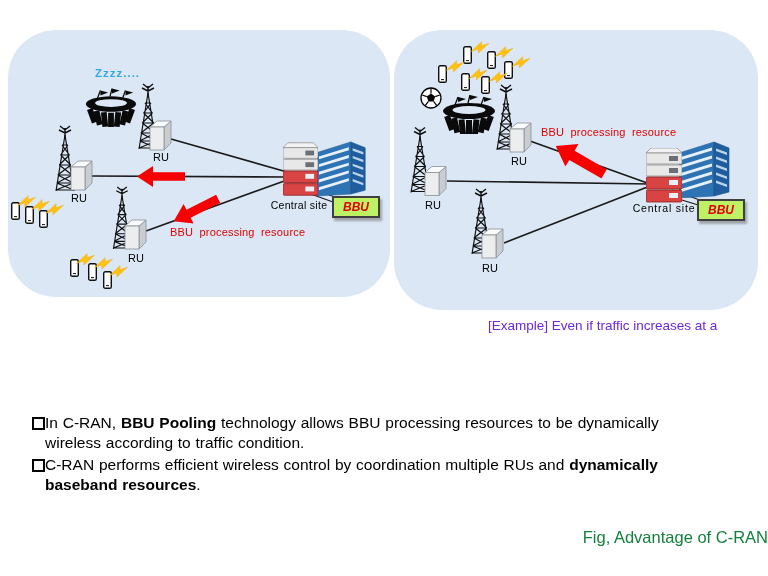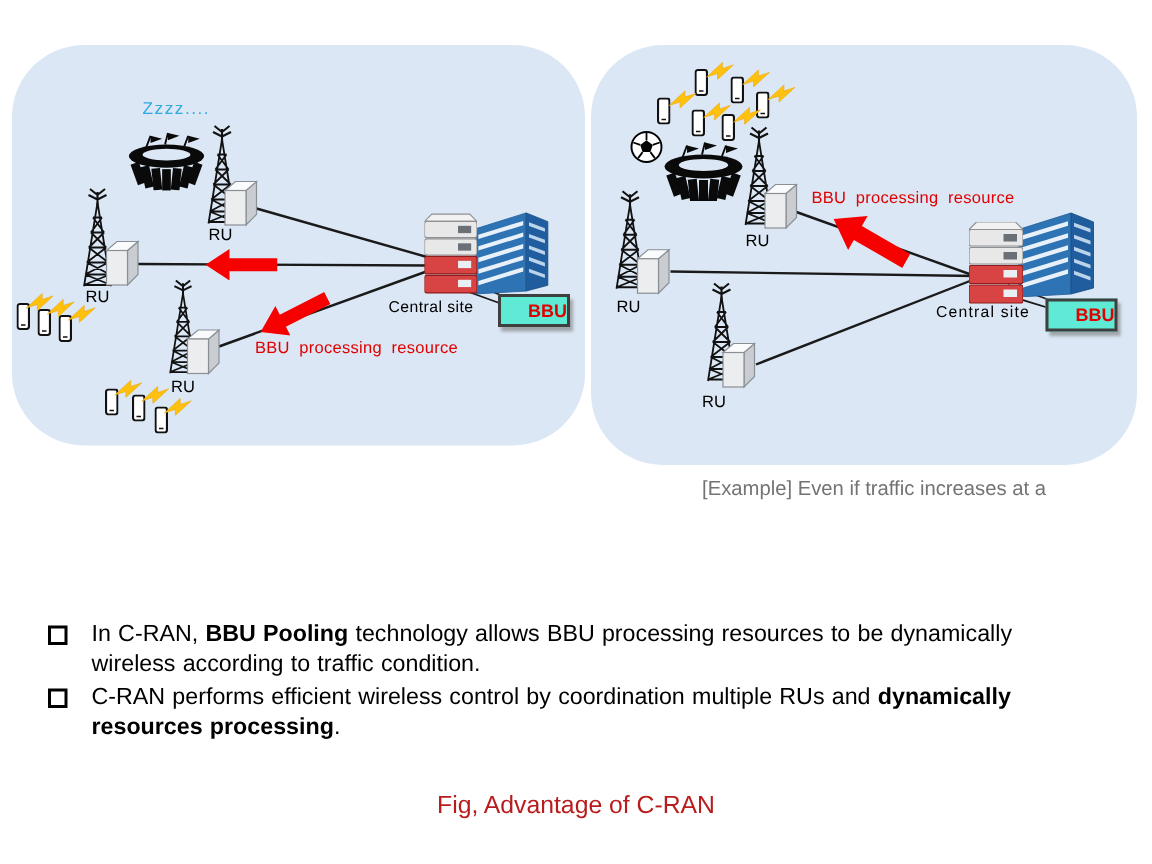--- a/index.html
+++ b/index.html
@@ -3,35 +3,35 @@
 <meta charset="utf-8">
 <style>
   html,body{margin:0;padding:0;background:#ffffff;}
   .slide{position:relative;width:768px;height:576px;background:#ffffff;
          font-family:"Liberation Sans",sans-serif;overflow:hidden;}
   .panel{position:absolute;background:#dbe7f4;border-radius:48px;}
   .panel.left{left:8px;top:30px;width:382px;height:267px;}
   .panel.right{left:394px;top:30px;width:364px;height:280px;}
   svg.diagram{position:absolute;left:0;top:0;width:768px;height:576px;}
   .lbl{position:absolute;color:#000;white-space:nowrap;}
-  .zzz{left:95px;top:67px;font-size:11.5px;font-weight:normal;color:#2fa9e0;letter-spacing:1px;}
-  .ru{font-size:11px;width:44px;}
-  .csite{font-size:10.5px;width:80px;letter-spacing:.3px;}
-  .bbubox{position:absolute;width:44px;height:18px;background:#5eead4;border:2px solid #3f3f3f;
+  .zzz{left:95px;top:67px;font-size:11.5px;font-weight:bold;color:#2fa9e0;letter-spacing:1px;}
+  .ru{font-size:11px;width:44px;text-align:center;}
+  .csite{font-size:10.5px;width:80px;text-align:center;letter-spacing:.3px;}
+  .bbubox{position:absolute;width:44px;height:18px;background:#bef264;border:2px solid #3f3f3f;
           box-shadow:2px 3px 2px rgba(110,110,110,.55);color:#e00000;font-weight:bold;
-          font-size:12px;text-align:right;line-height:18px;}
+          font-size:12px;text-align:center;line-height:18px;font-style:italic;}
   .redcap{font-size:11px;font-weight:normal;color:#e00000;word-spacing:3px;letter-spacing:.2px;}
-  .note{position:absolute;left:468px;top:317px;width:250px;font-size:13.5px;line-height:17.5px;
-        color:#737373;white-space:normal;}
+  .note{position:absolute;left:488px;top:317px;width:250px;font-size:13.5px;line-height:17.5px;
+        color:#6d28d9;white-space:normal;}
   .bullets{position:absolute;left:32px;top:413px;width:714px;}
-  .bullet{display:flex;gap:16px;font-size:15.5px;line-height:20px;color:#000;margin-bottom:2px;}
+  .bullet{display:flex;gap:0;font-size:15.5px;line-height:20px;color:#000;margin-bottom:2px;}
   .sq{flex:none;width:9px;height:9px;border:2px solid #000;margin-top:4px;}
   .btext{flex:1;word-spacing:.5px;}
   .b{font-weight:bold;}
-  .figcap{position:absolute;left:0;right:0;top:528px;text-align:center;font-size:16.5px;color:#b91c1c;}
+  .figcap{position:absolute;left:0;right:0;top:528px;text-align:right;font-size:16.5px;color:#15803d;}
 </style>
 </head>
 <body>
 
 <div class="slide">
 
   <div class="panel left"></div>
   <div class="panel right"></div>
 
   <svg class="diagram" viewBox="0 0 768 576" xmlns="http://www.w3.org/2000/svg">
@@ -213,18 +213,18 @@
     <div>[Example] Even if traffic increases at a</div>
   </div>
 
   <div class="bullets">
     <div class="bullet">
       <span class="sq"></span>
       <span class="btext"><span>In C-RAN, </span><span class="b">BBU Pooling</span><span> technology allows BBU processing resources to be dynamically</span><br><span>wireless according to traffic condition.</span></span>
     </div>
     <div class="bullet">
       <span class="sq"></span>
-      <span class="btext"><span>C-RAN performs efficient wireless control by coordination multiple RUs and </span><span class="b">dynamically</span><br><span class="b">resources processing</span><span>.</span></span>
+      <span class="btext"><span>C-RAN performs efficient wireless control by coordination multiple RUs and </span><span class="b">dynamically</span><br><span class="b">baseband resources</span><span>.</span></span>
     </div>
   </div>
 
   <div class="figcap">Fig, Advantage of C-RAN</div>
 </div>
 
 </body></html>

